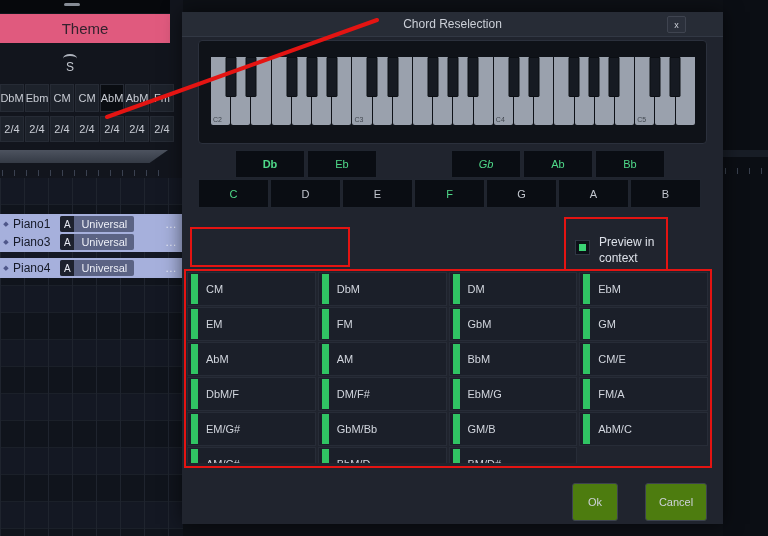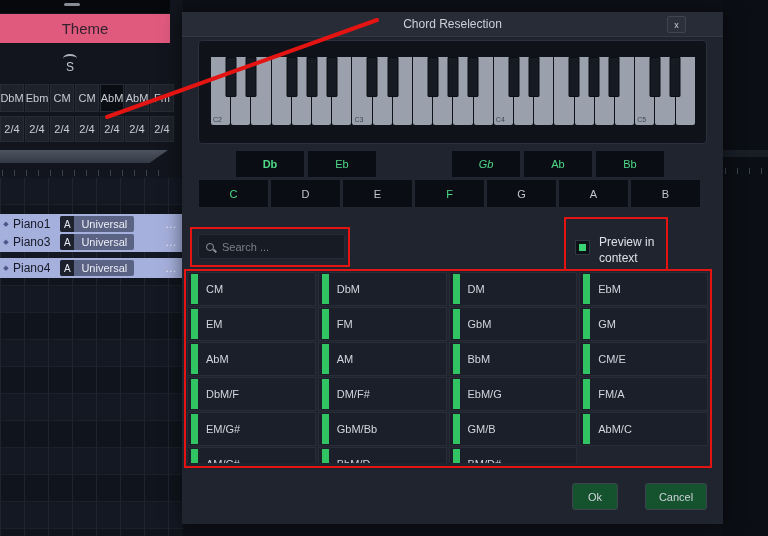--- a/index.html
+++ b/index.html
@@ -79,21 +79,21 @@
   .pvbox{flex:none;margin-top:6px;width:13px;height:13px;background:#0d1118;border:1px solid #303644;
          display:flex;align-items:center;justify-content:center;}
   .pvbox .in{width:7px;height:7px;background:#3bd475;}
   .pvlabel{width:66px;font-size:12px;line-height:1.35;color:#dce0e8;}
   .chgrid-wrap{position:absolute;left:5px;top:260px;width:521px;height:191px;overflow:hidden;}
   .chgrid{display:grid;grid-template-columns:repeat(4,1fr);grid-auto-rows:34px;gap:1px 2px;}
   .chcell{background:#1b1f29;border:1px solid #272c37;box-sizing:border-box;
           display:flex;align-items:center;cursor:pointer;}
   .chbar{flex:none;width:7px;height:30px;margin-left:3px;background:#30c463;}
   .chlabel{margin-left:8px;font-size:11px;color:#d2d6de;}
-  .dbtn{position:absolute;top:471px;height:27px;background:#14532d;border:1px solid #3d434f;
+  .dbtn{position:absolute;top:471px;height:38px;background:#4d7c0f;border:1px solid #3d434f;
         border-radius:3px;box-sizing:border-box;display:flex;align-items:center;justify-content:center;
         font-size:11px;color:#ced2da;cursor:pointer;}
   .dbtn.ok{left:390px;width:46px;}
   .dbtn.cancel{left:463px;width:62px;}
   
   .anno{position:absolute;border:2px solid #e41412;z-index:20;pointer-events:none;}
   .anno.search{left:190px;top:227px;width:156px;height:36px;}
   .anno.preview{left:564px;top:217px;width:100px;height:50px;}
   .anno.grid{left:184px;top:269px;width:524px;height:195px;}
   .arrow-svg{position:absolute;left:0;top:0;z-index:21;pointer-events:none;}
@@ -245,24 +245,20 @@
     <div id="natrow">
         <div class="notebtn green" style="left: 16px; top: 167px; width: 71px; height: 29px;">C</div>
         <div class="notebtn" style="left: 88px; top: 167px; width: 71px; height: 29px;">D</div>
         <div class="notebtn" style="left: 160px; top: 167px; width: 71px; height: 29px;">E</div>
         <div class="notebtn green" style="left: 232px; top: 167px; width: 71px; height: 29px;">F</div>
         <div class="notebtn" style="left: 304px; top: 167px; width: 71px; height: 29px;">G</div>
         <div class="notebtn" style="left: 376px; top: 167px; width: 71px; height: 29px;">A</div>
         <div class="notebtn" style="left: 448px; top: 167px; width: 71px; height: 29px;">B</div>
       </div>
 
-    <div class="searchbox">
-      <span class="sicon"></span>
-      <input type="text" placeholder="Search ..." style="">
-    </div>
 
     <div class="preview">
       <span class="pvbox">
           <span class="in"></span>
         </span>
       <span class="pvlabel">Preview in context</span>
     </div>
 
     <div class="chgrid-wrap">
       <div class="chgrid" id="chgrid">

